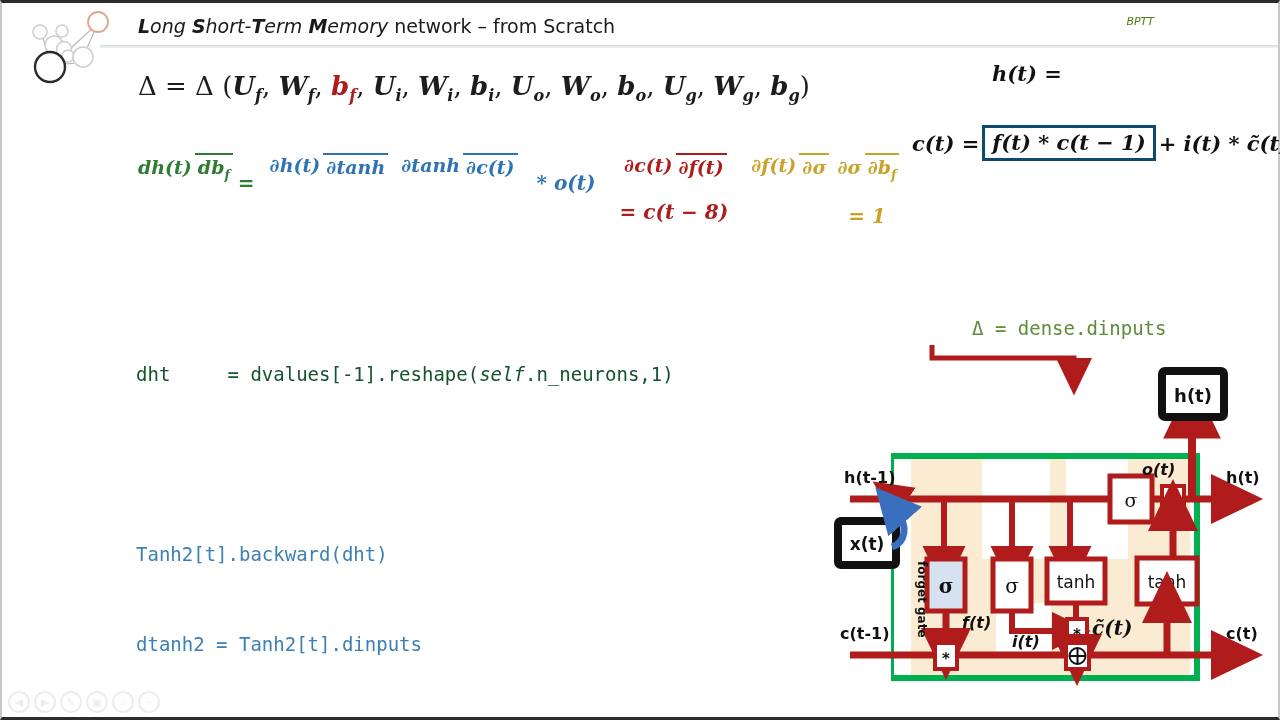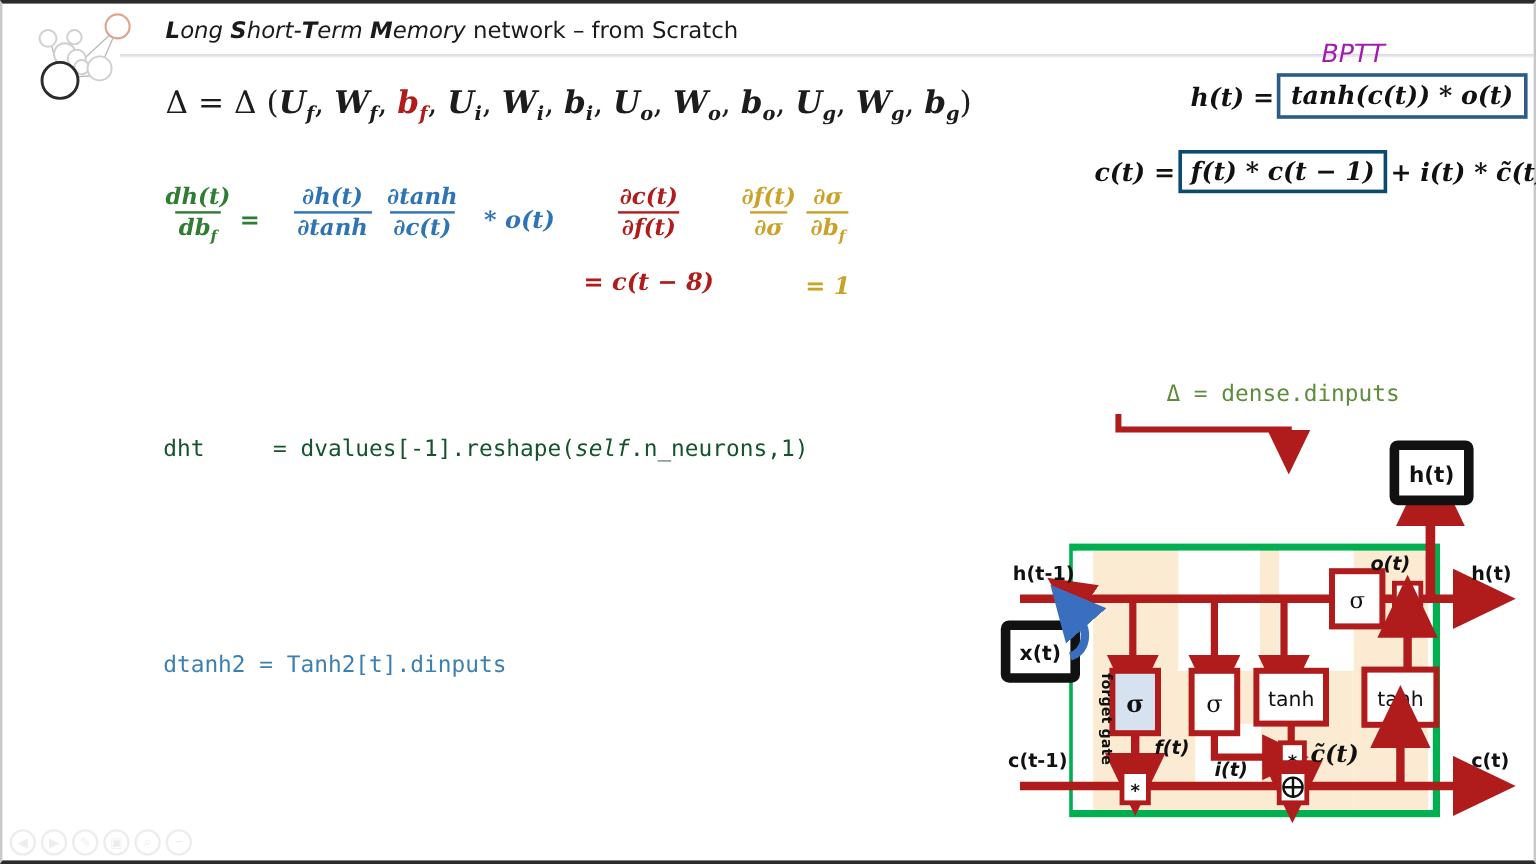--- a/index.html
+++ b/index.html
@@ -28,44 +28,44 @@
     background: linear-gradient(to bottom, #d8d8d8, #f4f4f4);
   }
   #header-title {
     position: absolute; left: 136px; top: 12px;
     font-family: "DejaVu Sans", sans-serif;
     font-size: 19px; color: #1a1a1a; white-space: nowrap;
     font-style: italic;
   }
   #header-title .em { font-weight: bold; }
   #header-right {
-    position: absolute; right: 12px; top: 30px;
+    position: absolute; right: 12px; top: 12px;
     font-family: "DejaVu Sans", sans-serif;
-    font-size: 21px; font-style: italic; color: #a21caf;
+    font-size: 11px; font-style: italic; color: #4d7c0f;
   }
 
   
   #logo { position: absolute; left: 4px; top: 2px; width: 120px; height: 90px; }
   #delta-line {
     position: absolute; left: 136px; top: 68px;
     font-family: "DejaVu Serif", serif;
     font-size: 26px; color: #1c1c1c; white-space: nowrap;
   }
   #delta-line i { font-style: italic; font-weight: bold; }
   #delta-line sub { font-size: 0.62em; font-style: italic; }
   #delta-line .redb { color: #B01B1B; font-weight: bold; font-style: italic; }
 
   
   #chain {
     position: absolute; left: 128px; top: 150px;
     display: flex; align-items: flex-start; white-space: nowrap;
     font-family: "DejaVu Serif", serif;
   }
   .frac {
-    display: inline-flex; flex-direction: column; align-items: center;
+    display: inline-flex; flex-direction: row; align-items: center;
     font-style: italic; font-weight: bold; font-size: 19px;
     margin: 0 5px;
   }
   .frac .num { padding: 0 3px 1px; }
   .frac .den { padding: 1px 3px 0; border-top: 2px solid currentColor; }
   .frac sub { font-size: 0.66em; }
   .op {
     font-family: "DejaVu Serif", serif; font-size: 20px;
     font-weight: bold; font-style: italic;
     padding-top: 18px;
@@ -184,21 +184,21 @@
 
   <div id="chain">
 
     <div class="frac c-green">
       <span class="num">dh(t)</span>
       <span class="den">db<sub>f</sub></span>
     </div>
 
     <span class="op c-green">=</span>
 
-    <div class="frac c-blue" style="margin-left:28px;">
+    <div class="frac c-blue" style="margin-left:12px;">
       <span class="num">∂h(t)</span>
       <span class="den">∂tanh</span>
     </div>
 
     <div class="frac c-blue">
       <span class="num">∂tanh</span>
       <span class="den">∂c(t)</span>
     </div>
 
     <span class="op c-blue" style="margin-left:14px;">* o(t)</span>
@@ -222,35 +222,35 @@
         <span class="den">∂b<sub>f</sub></span>
       </div>
       <span class="eqval c-gold">= 1</span>
     </div>
 
   </div>
 
   <div id="code">
     <span class="ln cl-green">dht     = dvalues[-1].reshape(<span class="it">self</span>.n_neurons,1)</span>
     <span class="blank"></span>
+    <span class="ln cl-blue">Tanh2[t].backward(dht)</span>
     <span class="ln cl-blue">dtanh2 = Tanh2[t].dinputs</span>
     <span class="blank"></span>
     
     
     
     
     
     
     
     
   </div>
 
   <div id="eq-h">
     <span>h(t) =</span>
-    <span class="boxed">tanh(c(t)) * o(t)</span>
   </div>
 
   <div id="eq-c">
     <span class="it">c(t) =</span>
     <span class="boxed">f(t) * c(t − 1)</span>
     <span class="it">+ i(t) * c̃(t)</span>
   </div>
 
 
   <div id="diagram">

